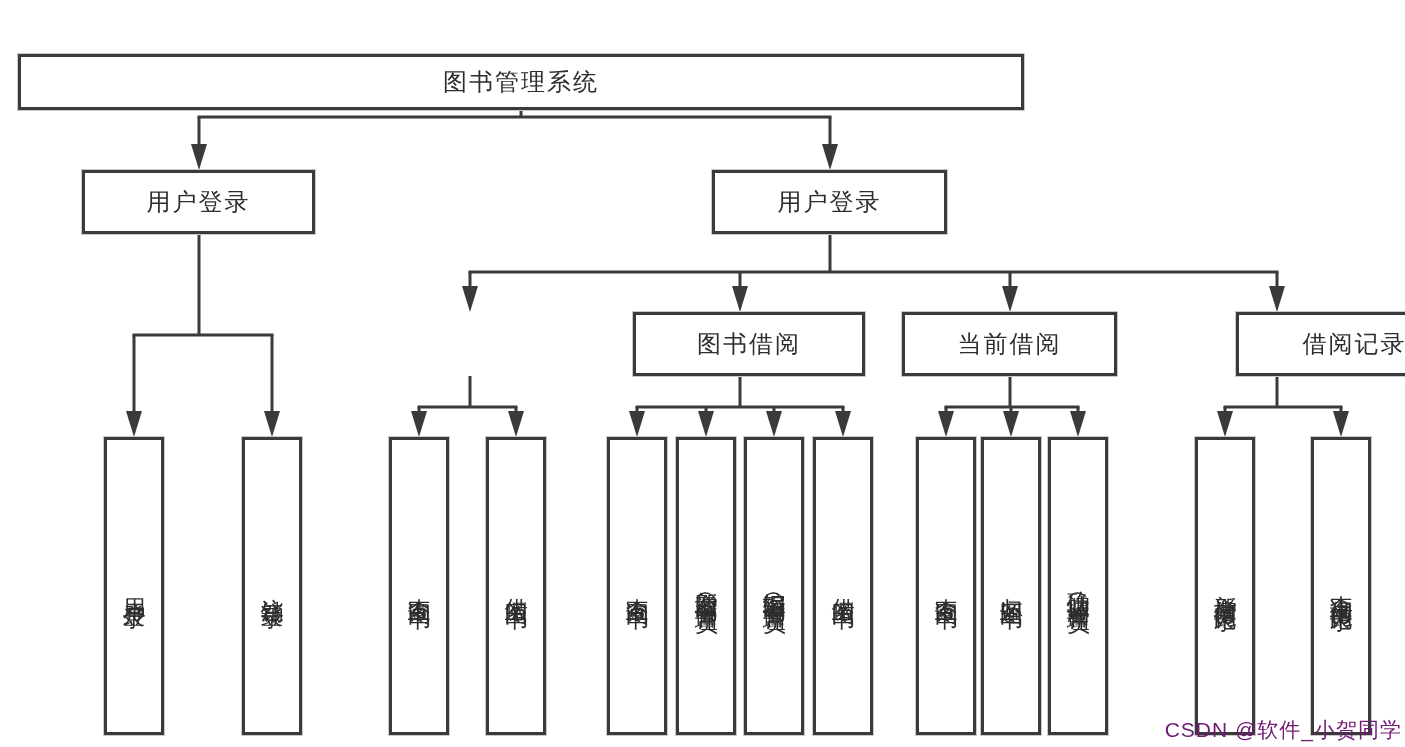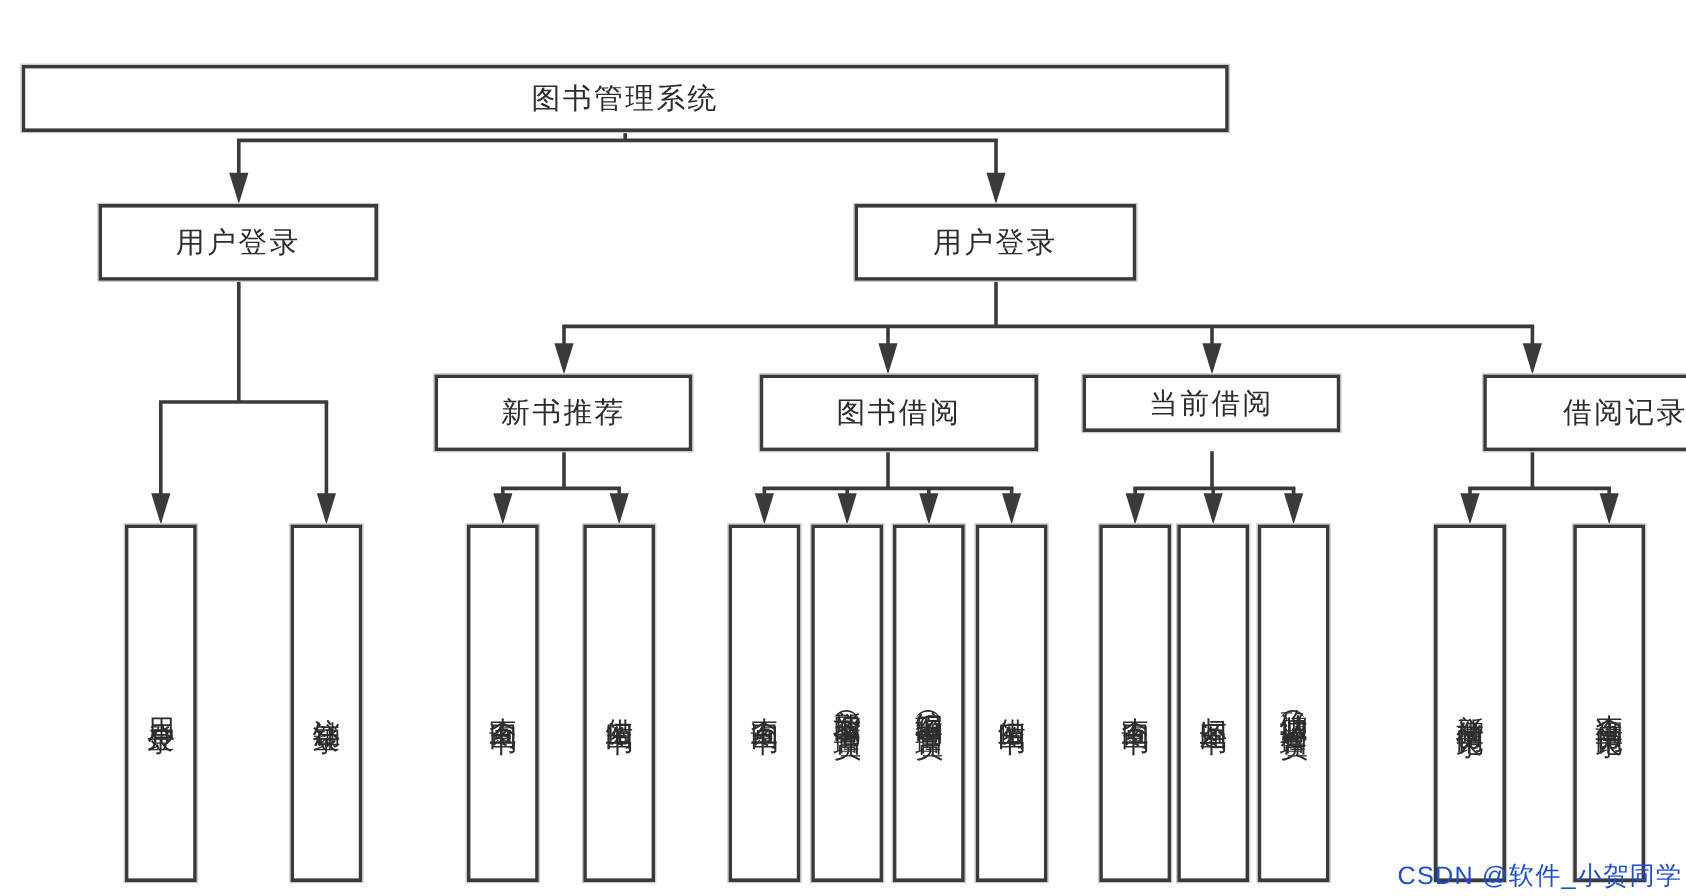--- a/index.html
+++ b/index.html
@@ -43,21 +43,21 @@
     font-size: 23px;
     letter-spacing: 3px;
     line-height: 1.1;
   }
   .watermark {
     position: absolute;
     right: 3px;
     bottom: 3px;
     z-index: 5;
     font-size: 21px;
-    color: #1d4ed8;
+    color: #701a75;
     letter-spacing: 1px;
     white-space: nowrap;
   }
   svg line, svg path { stroke: #3a3a3a; stroke-width: 3; fill: none; }
   svg polygon { fill: #3a3a3a; stroke: none; }
 </style>
 </head>
 <body>
 
 <div class="canvas">
@@ -128,27 +128,24 @@
     <span>图书管理系统</span>
   </div>
 
   <div class="box h" style="left:82px; top:170px; width:233px; height:64px;">
     <span>用户登录</span>
   </div>
   <div class="box h" style="left:712px; top:170px; width:235px; height:64px;">
     <span>用户登录</span>
   </div>
 
-  <div class="box h" style="left:362px; top:312px; width:215px; height:64px;">
-    <span>新书推荐</span>
-  </div>
   <div class="box h" style="left:633px; top:312px; width:232px; height:64px;">
     <span>图书借阅</span>
   </div>
-  <div class="box h" style="left:902px; top:312px; width:215px; height:48px;">
+  <div class="box h" style="left:902px; top:312px; width:215px; height:64px;">
     <span>当前借阅</span>
   </div>
   <div class="box h" style="left:1236px; top:312px; width:237px; height:64px;font-family:Liberation Serif, serif;">
     <span>借阅记录</span>
   </div>
 
   <div class="box v" style="left:104px; top:437px; width:60px; height:298px;">
     <span>用户登录</span>
   </div>
   <div class="box v" style="left:242px; top:437px; width:60px; height:298px;">

